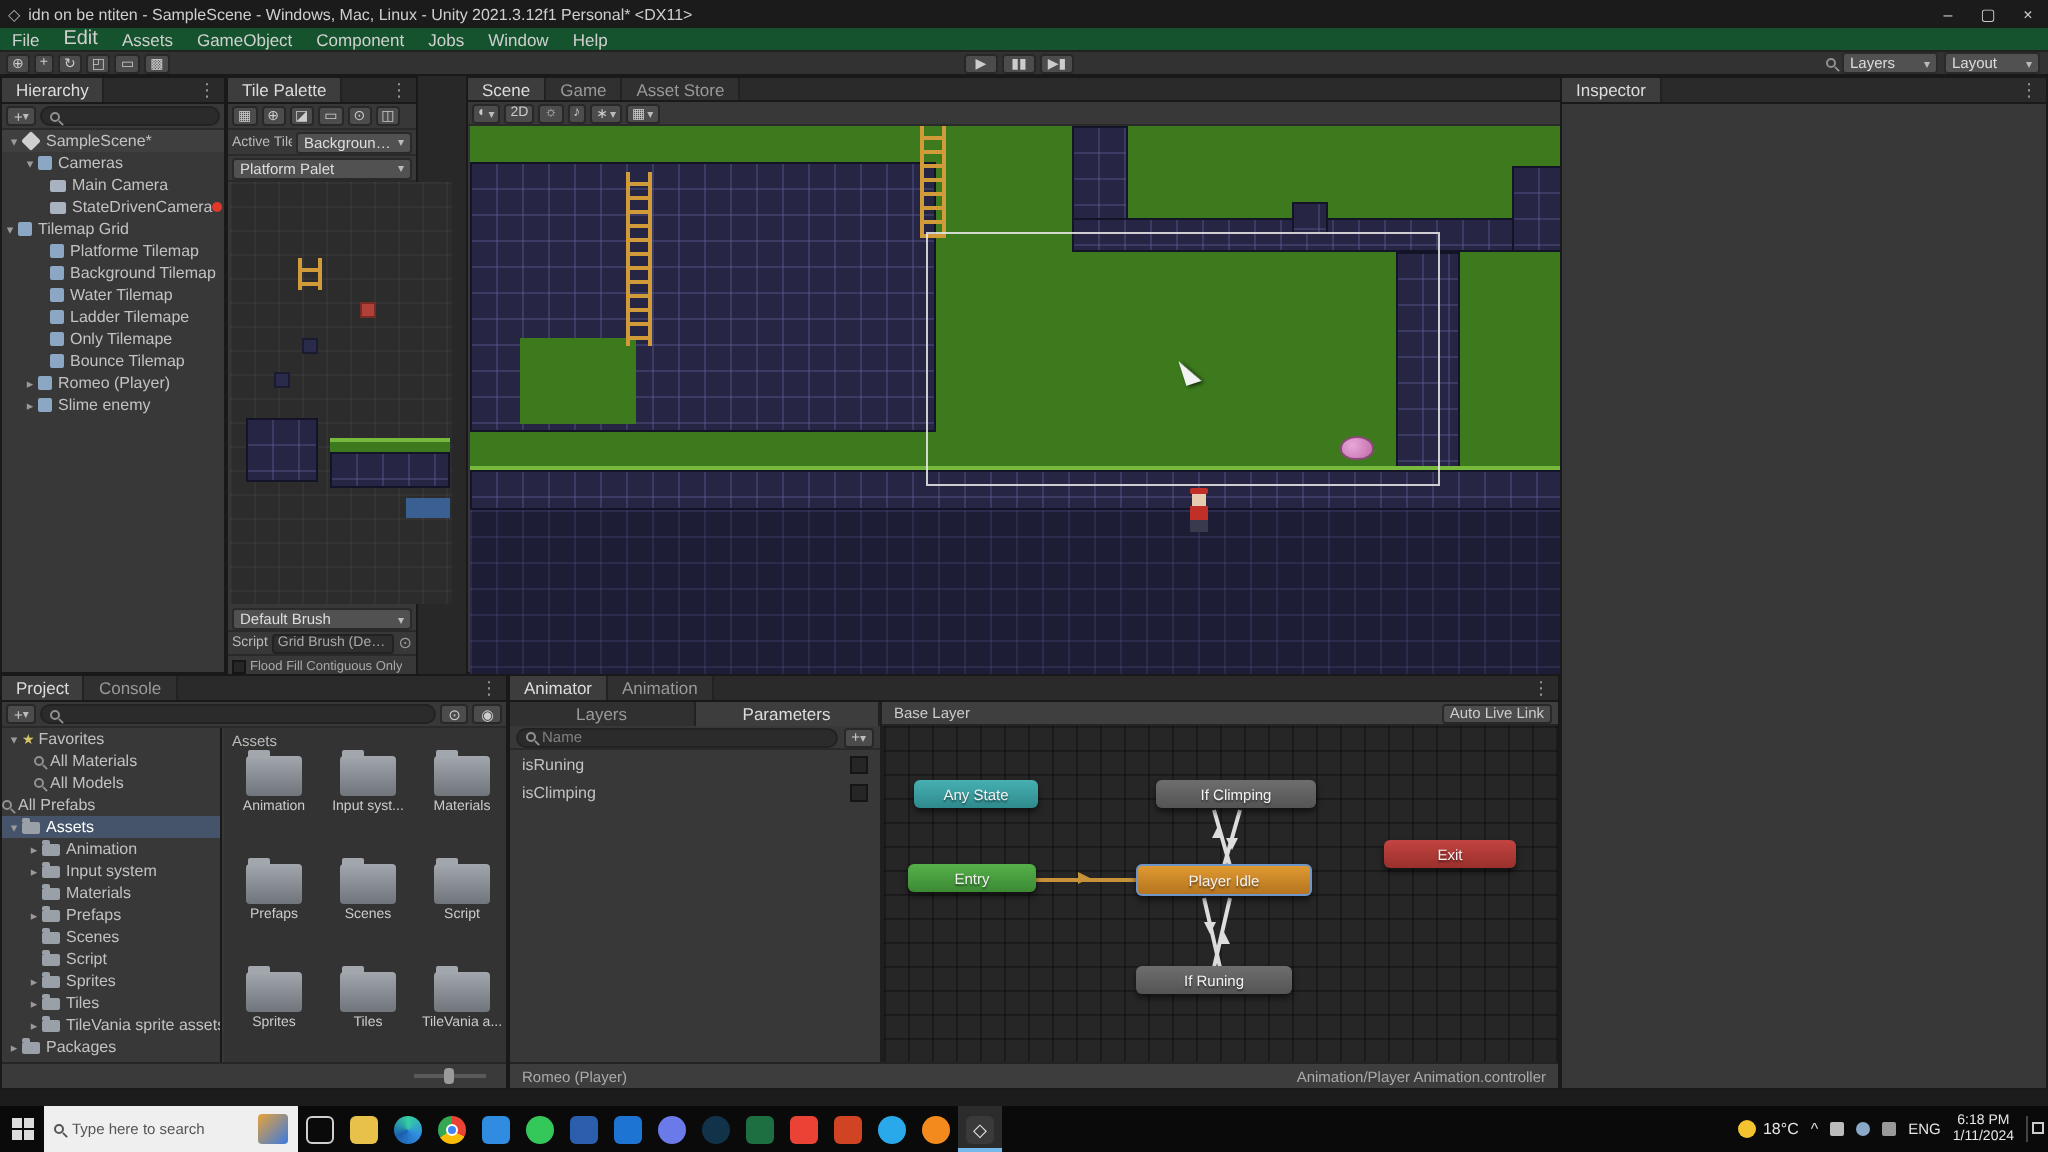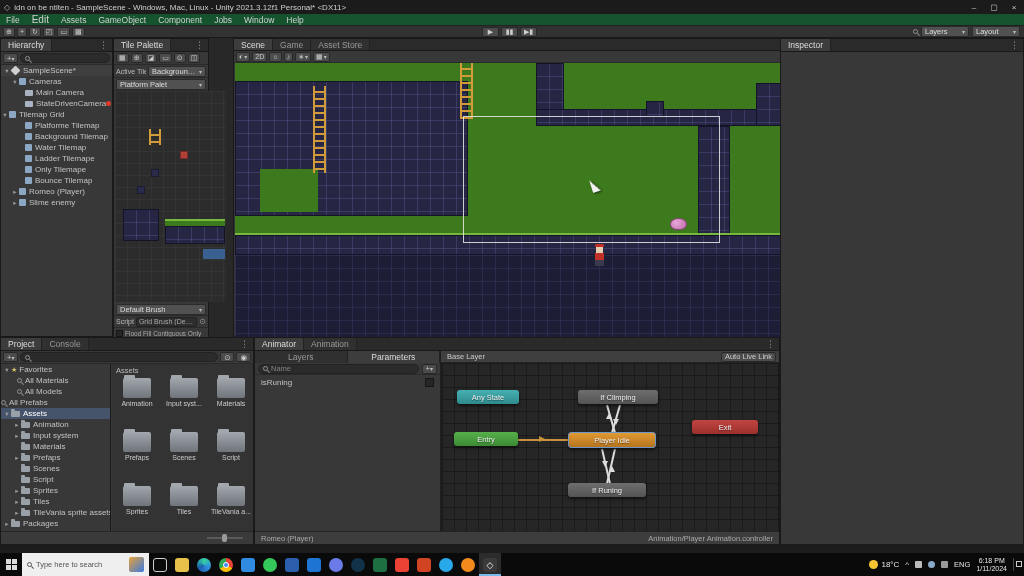--- a/index.html
+++ b/index.html
@@ -495,20 +495,24 @@
           </span>
         <span class="btn">
             <span>+</span>
             <span class="mini">▾</span>
           </span>
       </div>
       <div class="trow" style="height:14px;padding:0 6px">
           <span>isRuning</span>
           <span class="chk" style="margin-left:auto"></span>
         </div>
+      <div class="trow" style="height:14px;padding:0 6px">
+          <span>isClimping</span>
+          <span class="chk" style="margin-left:auto"></span>
+        </div>
     </div>
 
     <div class="p" style="left:186px;top:13px;right:0;height:12px;background:#3f3f3f;border-bottom:1px solid #242424;display:flex;align-items:center">
       <span style="padding-left:6px;font-size:7.5px;color:#ccc">Base Layer</span>
       <span class="btn" style="margin-left:auto;margin-right:3px">
           <span>Auto Live Link</span>
         </span>
     </div>
 
     <div class="graph" style="left:186px;top:25px;right:0;bottom:13px">

